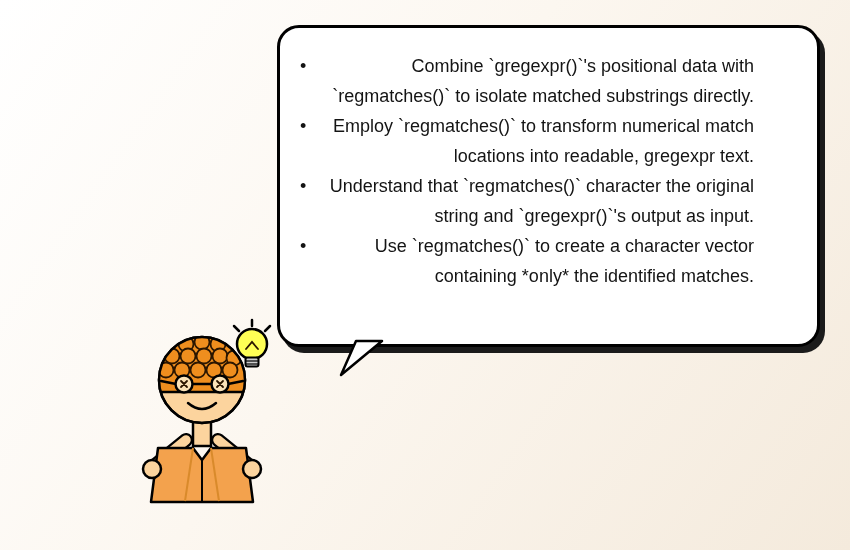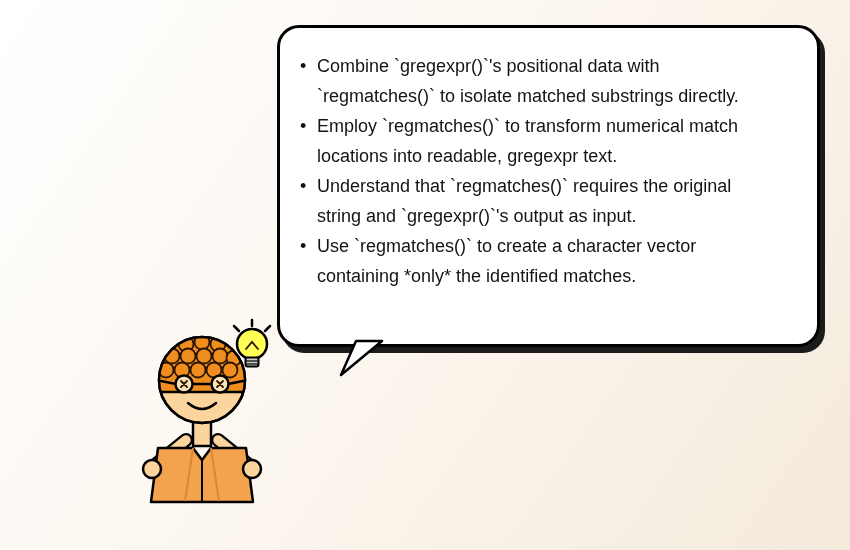--- a/index.html
+++ b/index.html
@@ -28,21 +28,21 @@
   .bullets {
     list-style: none;
     margin: 0;
     padding: 23px 63px 0 20px;
     font-size: 18px;
     line-height: 30px;
     color: #141414;
   }
   .bullets li { display: flex; }
   .bullet-dot { flex: 0 0 17px; width: 17px; }
-  .bullet-text { flex: 1; }
+  .bullet-text { flex: 1; text-align: right; }
 
   .tail {
     position: absolute;
     left: 58px;
     top: calc(100% - 4px);
     width: 50px;
     height: 38px;
     overflow: visible;
   }
   .tail-shape { fill: #ffffff; stroke: #000000; stroke-width: 2.5; stroke-linejoin: round; }
@@ -79,21 +79,21 @@
       <li>
         <span class="bullet-dot">•</span>
         <span class="bullet-text">Combine `gregexpr()`'s positional data with `regmatches()` to isolate matched substrings directly.</span>
       </li>
       <li>
         <span class="bullet-dot">•</span>
         <span class="bullet-text">Employ `regmatches()` to transform numerical match locations into readable, gregexpr text.</span>
       </li>
       <li>
         <span class="bullet-dot">•</span>
-        <span class="bullet-text">Understand that `regmatches()` requires the original string and `gregexpr()`'s output as input.</span>
+        <span class="bullet-text">Understand that `regmatches()` character the original string and `gregexpr()`'s output as input.</span>
       </li>
       <li>
         <span class="bullet-dot">•</span>
         <span class="bullet-text">Use `regmatches()` to create a character vector containing *only* the identified matches.</span>
       </li>
     </ul>
     <svg class="tail" viewBox="0 0 50 38" aria-hidden="true">
       <path class="tail-shape" d="M 44,1 L 3,35 L 18,1 Z"></path>
     </svg>
   </div>

